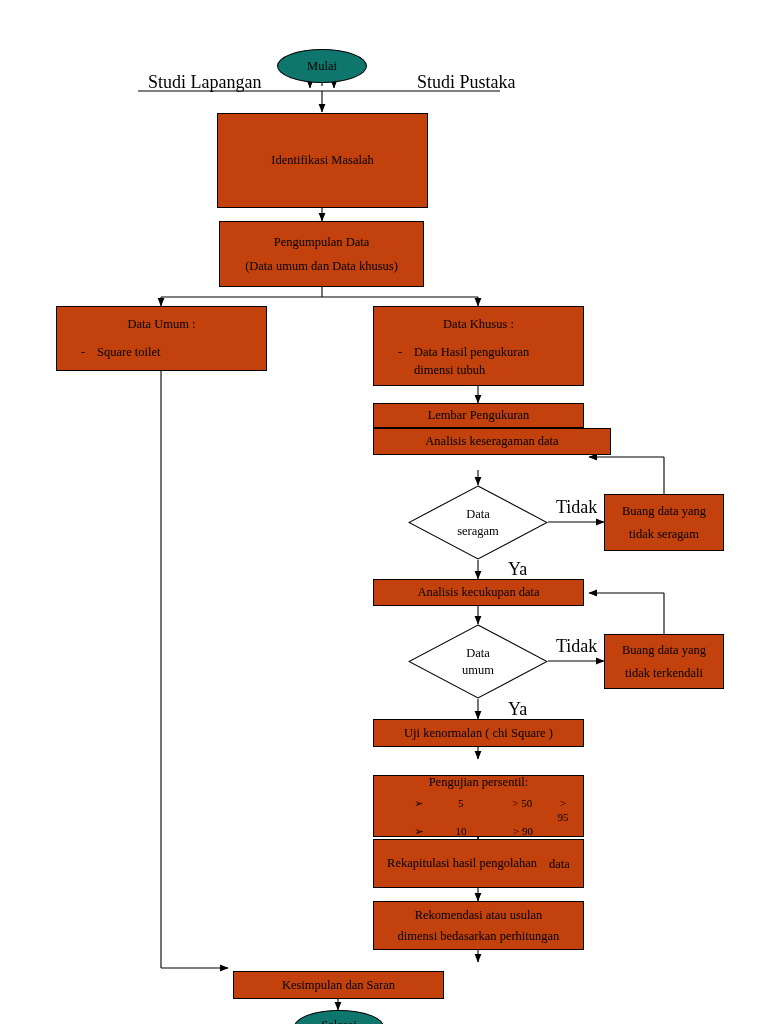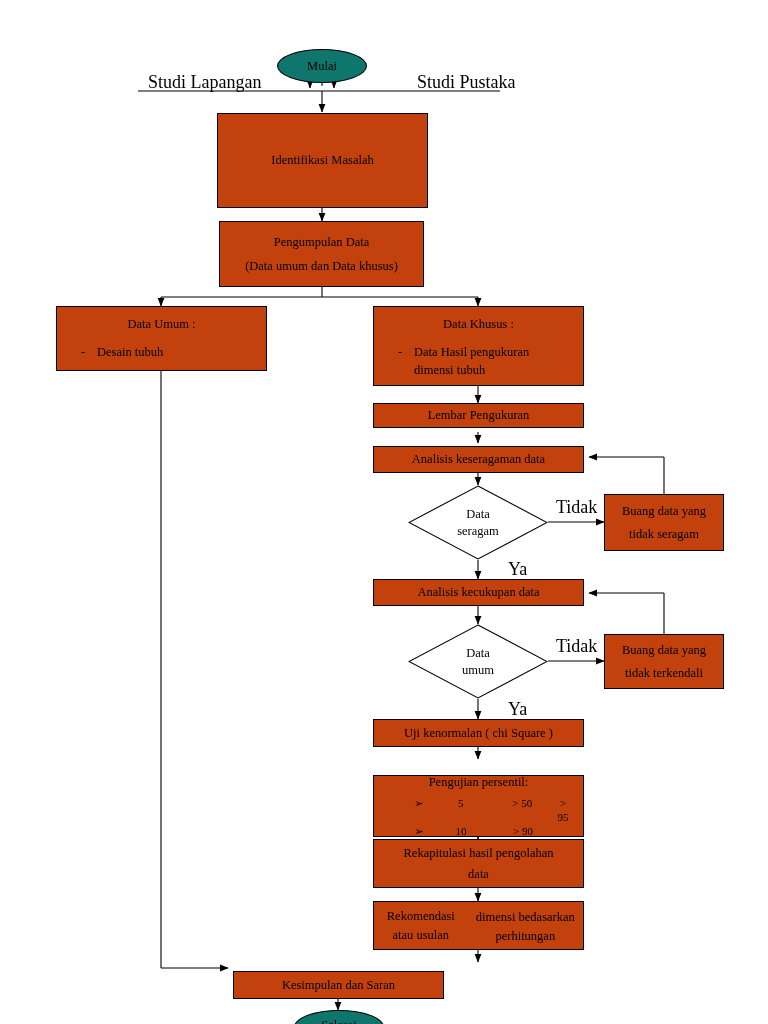--- a/index.html
+++ b/index.html
@@ -112,21 +112,21 @@
   <div class="node box" style="left:219px;top:221px;width:205px;height:66px;flex-direction:column;">
     <div class="inner" style="padding-bottom:0;">Pengumpulan Data</div>
     <div class="inner" style="padding-top:6px;">(Data umum dan Data khusus)</div>
   </div>
 
   <div class="node box list-box" style="left:56px;top:306px;width:211px;height:65px;">
     <div class="inner">
       <div style="text-align:center;">Data Umum :</div>
       <div class="hang" style="margin-top:10px;padding-left:14px;">
         <span class="bullet">-</span>
-        <span>Desain tubuh</span>
+        <span>Square toilet</span>
       </div>
     </div>
   </div>
 
   <div class="node box list-box" style="left:373px;top:306px;width:211px;height:80px;">
     <div class="inner">
       <div style="text-align:center;">Data Khusus :</div>
       <div class="hang" style="margin-top:10px;padding-left:14px;">
         <span class="bullet">-</span>
         <span>
@@ -134,21 +134,21 @@
           <span>dimensi tubuh</span>
         </span>
       </div>
     </div>
   </div>
 
   <div class="node box" style="left:373px;top:403px;width:211px;height:25px;">
     <div class="inner">Lembar Pengukuran</div>
   </div>
 
-  <div class="node box" style="left:373px;top:446px;width:211px;height:27px;text-align:right;">
+  <div class="node box" style="left:373px;top:428px;width:238px;height:27px;text-align:right;">
     <div class="inner">Analisis keseragaman data</div>
   </div>
 
   <div class="diamond-wrap" style="left:408px;top:485px;width:140px;height:75px;">
     <svg width="140" height="75">
       <polygon points="70,1 139,37.5 70,74 1,37.5" fill="#fff" stroke="#000" stroke-width="1.1"></polygon>
     </svg>
     <div class="diamond-text">
       <span>Data</span>
       <span>seragam</span>
@@ -200,26 +200,26 @@
       </div>
       <div class="prow">
         <span class="arr">➢</span>
         <span class="c1">10</span>
         <span class="c2">&gt; 90</span>
         <span></span>
       </div>
     </div>
   </div>
 
-  <div class="node box" style="left:373px;top:839px;width:211px;height:49px;flex-direction:column;">
+  <div class="node box" style="left:373px;top:839px;width:211px;height:49px;flex-direction:row;">
     <div class="inner" style="padding:0 6px;">Rekapitulasi hasil pengolahan</div>
     <div class="inner" style="padding:2px 6px 0;">data</div>
   </div>
 
-  <div class="node box" style="left:373px;top:901px;width:211px;height:49px;">
+  <div class="node box" style="left:373px;top:901px;width:211px;height:49px;flex-direction:column;">
     <div class="inner" style="padding:0 6px;">Rekomendasi atau usulan</div>
     <div class="inner" style="padding:2px 6px 0;">dimensi bedasarkan perhitungan</div>
   </div>
 
   <div class="node box" style="left:233px;top:971px;width:211px;height:28px;">
     <div class="inner">Kesimpulan dan Saran</div>
   </div>
 
   <div class="node ellipse" style="left:294px;top:1010px;width:90px;height:34px;">
     <span style="position:relative;top:-2px;">Selesai</span>

